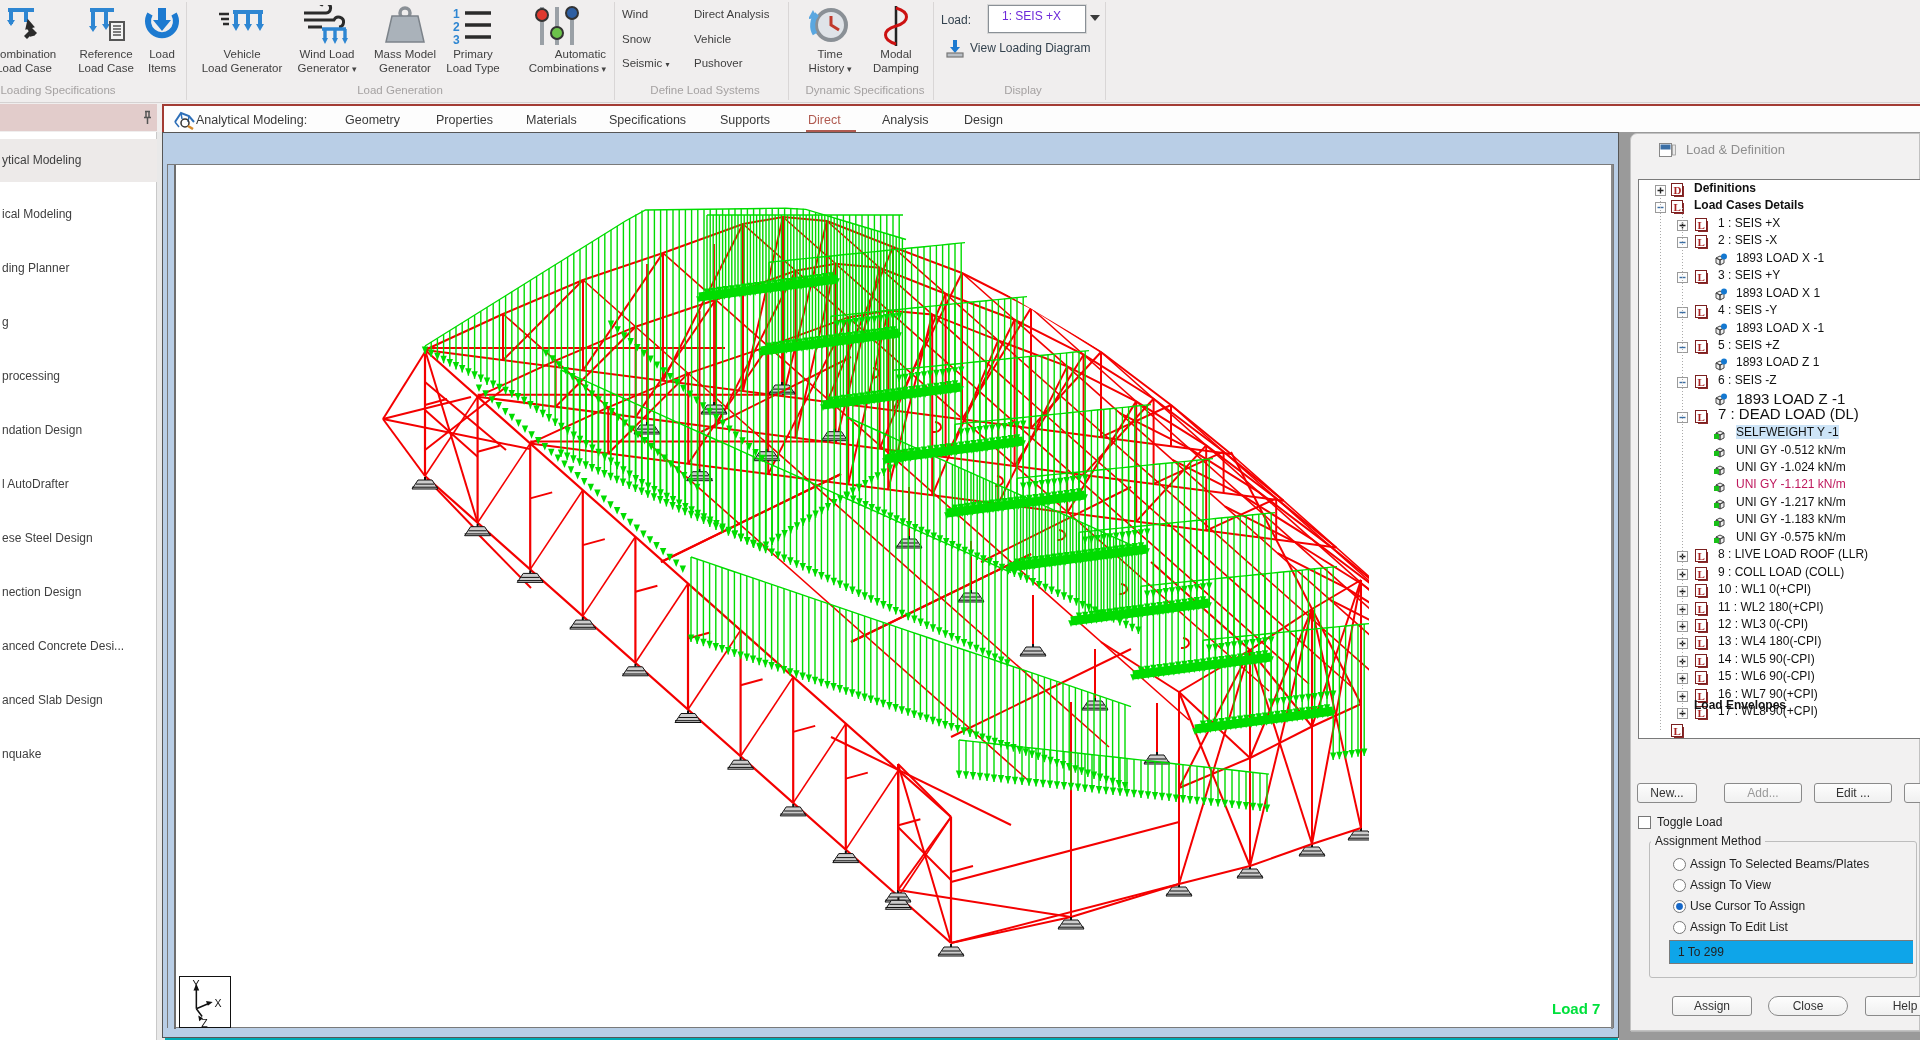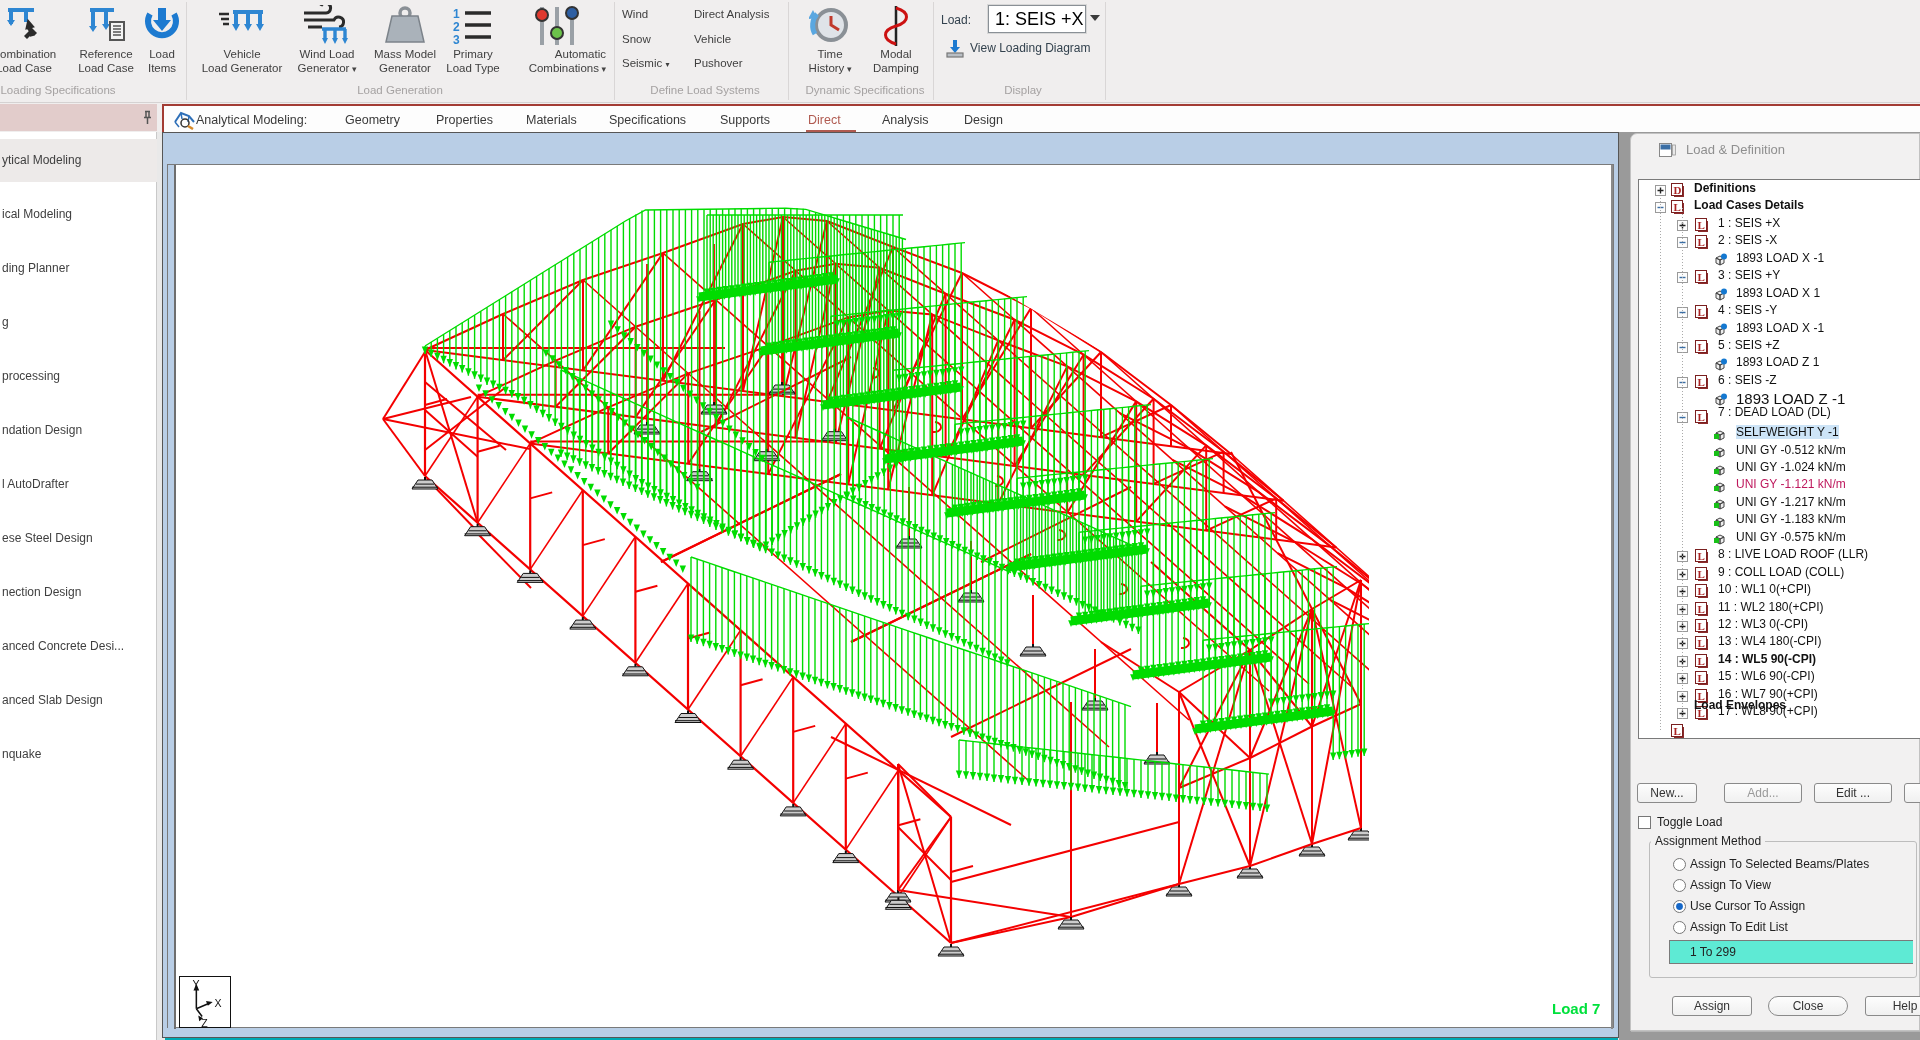--- a/index.html
+++ b/index.html
@@ -150,21 +150,21 @@
     <div style="position:absolute;left:615px;top:84px;width:180px;text-align:center;font-size:11.5px;color:#a5a2a2;white-space:nowrap">Define Load Systems</div>
     <div style="position:absolute;left:795px;top:84px;width:140px;text-align:center;font-size:11.5px;color:#a5a2a2;white-space:nowrap">Dynamic Specifications</div>
     <div style="position:absolute;left:938px;top:84px;width:170px;text-align:center;font-size:11.5px;color:#a5a2a2;white-space:nowrap">Display</div>
     <div style="position:absolute;left:186px;top:2px;width:1px;height:98px;background:#d9d6d6"></div>
     <div style="position:absolute;left:614px;top:2px;width:1px;height:98px;background:#d9d6d6"></div>
     <div style="position:absolute;left:788px;top:2px;width:1px;height:98px;background:#d9d6d6"></div>
     <div style="position:absolute;left:933px;top:2px;width:1px;height:98px;background:#d9d6d6"></div>
     <div style="position:absolute;left:1105px;top:2px;width:1px;height:98px;background:#d9d6d6"></div>
 <div style="position:absolute;left:941px;top:13px;font-size:12px;color:#33424e">Load:</div>
 <div style="position:absolute;left:988px;top:5px;width:98px;height:28px;background:#fff;border:1px solid #8a9096;box-shadow:0 0 0 1px #d7d7d7">
-      <div style="margin:3px 0 0 6px;font-size:18px;color:#000000">1: SEIS +X</div>
+      <div style="margin:3px 0 0 13px;font-size:12px;color:#6d28d9">1: SEIS +X</div>
     </div>
 <div style="position:absolute;left:1090px;top:15px;width:0;height:0;border-left:5px solid transparent;border-right:5px solid transparent;border-top:6px solid #3b3b3b"></div>
 <div style="position:absolute;left:945px;top:39px"><svg width="20" height="19" viewBox="0 0 20 19">
         <path d="M10 1 v8" stroke="#1d7ad0" stroke-width="4"></path>
         <path d="M5 8 l5 6 5-6 z" fill="#1d7ad0"></path>
         <rect x="2" y="14" width="16" height="4" fill="#b9bec4" stroke="#777" stroke-width="1.2"></rect>
       </svg></div>
 <div style="position:absolute;left:970px;top:41px;font-size:12px;color:#33424e">View Loading Diagram</div>
 </div>
 
@@ -2297,21 +2297,21 @@
           <rect x="0.5" y="0.5" width="10" height="10" fill="#fdfdfd" stroke="#9a9a9a"></rect>
           <g stroke="#3a6ea5" stroke-width="1.4">
             <path d="M2.5 5.5 h6"></path>
           </g>
         </svg>
         <svg style="position:absolute;left:56px;top:407.72px" width="14" height="15" viewBox="0 0 14 15">
           <rect x="3" y="3" width="10" height="11" fill="#8c2b2b"></rect>
           <rect x="0.5" y="0.5" width="11" height="12" fill="#fff" stroke="#7a1f1f"></rect>
           <text x="2.5" y="10.5" font-family="Liberation Serif" font-weight="bold" font-size="11" fill="#a22">L</text>
         </svg>
-        <div style="position:absolute;left:79px;top:403px;font-size:12px;font-weight:normal;color:#111;white-space:nowrap">7 : DEAD LOAD (DL)</div>
+        <div style="position:absolute;left:79px;top:403px;font-size:15px;font-weight:normal;color:#111;white-space:nowrap">7 : DEAD LOAD (DL)</div>
         <svg style="position:absolute;left:74px;top:425.66px" width="15" height="14" viewBox="0 0 15 14">
           <path d="M3 5 l4-2 4 2 -4 2 z M3 5 v5 l4 2 v-5 z M11 5 v5 l-4 2 v-5 z" fill="#eee" stroke="#444" stroke-width="1"></path>
           <rect x="1" y="6" width="5" height="5" fill="#18c018"></rect>
         </svg>
         <div style="position:absolute;left:97px;top:423.16px;font-size:12px;font-weight:normal;color:#111;background:#cde4f7;white-space:nowrap">SELFWEIGHT Y -1</div>
         <svg style="position:absolute;left:74px;top:443.1px" width="15" height="14" viewBox="0 0 15 14">
           <path d="M3 5 l4-2 4 2 -4 2 z M3 5 v5 l4 2 v-5 z M11 5 v5 l-4 2 v-5 z" fill="#eee" stroke="#444" stroke-width="1"></path>
           <rect x="1" y="6" width="5" height="5" fill="#18c018"></rect>
         </svg>
         <div style="position:absolute;left:97px;top:440.6px;font-size:12px;font-weight:normal;color:#111;white-space:nowrap">UNI GY -0.512 kN/m</div>
@@ -2416,21 +2416,21 @@
           <rect x="0.5" y="0.5" width="10" height="10" fill="#fdfdfd" stroke="#9a9a9a"></rect>
           <g stroke="#222" stroke-width="1.4">
             <path d="M2.5 5.5 h6 M5.5 2.5 v6"></path>
           </g>
         </svg>
         <svg style="position:absolute;left:56px;top:651.8800000000001px" width="14" height="15" viewBox="0 0 14 15">
           <rect x="3" y="3" width="10" height="11" fill="#8c2b2b"></rect>
           <rect x="0.5" y="0.5" width="11" height="12" fill="#fff" stroke="#7a1f1f"></rect>
           <text x="2.5" y="10.5" font-family="Liberation Serif" font-weight="bold" font-size="11" fill="#a22">L</text>
         </svg>
-        <div style="position:absolute;left:79px;top:649.8800000000001px;font-size:12px;font-weight:bold;color:#111;white-space:nowrap">14 : WL5 90(-CPI)</div>
+        <div style="position:absolute;left:79px;top:649.8800000000001px;font-size:12px;font-weight:normal;color:#111;white-space:nowrap">14 : WL5 90(-CPI)</div>
         <svg style="position:absolute;left:38px;top:671.32px" width="11" height="11" viewBox="0 0 11 11">
           <rect x="0.5" y="0.5" width="10" height="10" fill="#fdfdfd" stroke="#9a9a9a"></rect>
           <g stroke="#222" stroke-width="1.4">
             <path d="M2.5 5.5 h6 M5.5 2.5 v6"></path>
           </g>
         </svg>
         <svg style="position:absolute;left:56px;top:669.32px" width="14" height="15" viewBox="0 0 14 15">
           <rect x="3" y="3" width="10" height="11" fill="#8c2b2b"></rect>
           <rect x="0.5" y="0.5" width="11" height="12" fill="#fff" stroke="#7a1f1f"></rect>
           <text x="2.5" y="10.5" font-family="Liberation Serif" font-weight="bold" font-size="11" fill="#a22">L</text>
@@ -2490,18 +2490,18 @@
     <div style="position:absolute;left:59px;top:744px;font-size:12px;color:#222">Assign To View</div>
   <svg style="position:absolute;left:42px;top:766px" width="13" height="13">
       <circle cx="6.5" cy="6.5" r="6" fill="#fff" stroke="#777"></circle>
       <circle cx="6.5" cy="6.5" r="3.4" fill="#1567c8"></circle>
     </svg>
     <div style="position:absolute;left:59px;top:765px;font-size:12px;color:#222">Use Cursor To Assign</div>
   <svg style="position:absolute;left:42px;top:787px" width="13" height="13">
       <circle cx="6.5" cy="6.5" r="6" fill="#fff" stroke="#777"></circle>
     </svg>
     <div style="position:absolute;left:59px;top:786px;font-size:12px;color:#222">Assign To Edit List</div>
-  <div style="position:absolute;left:38px;top:806px;width:244px;height:24px;background:#5eead4;border:1px solid #7a7a7a;border-right:none;font-size:12px;color:#222;line-height:23px;padding-left:20px">1 To 299</div>
+  <div style="position:absolute;left:38px;top:806px;width:244px;height:24px;background:#0ea5e9;border:1px solid #7a7a7a;border-right:none;font-size:12px;color:#222;line-height:23px;padding-left:8px">1 To 299</div>
   <div style="position:absolute;left:41px;top:862px;width:80px;height:20px;background:linear-gradient(#fdfdfd,#f0f0f0);border:1px solid #8a8a8a;border-radius:3px;text-align:center;font-size:12px;color:#333;line-height:19px">Assign</div>
     <div style="position:absolute;left:137px;top:862px;width:80px;height:20px;background:linear-gradient(#fdfdfd,#f0f0f0);border:1px solid #8a8a8a;border-radius:10px;text-align:center;font-size:12px;color:#333;line-height:19px">Close</div>
     <div style="position:absolute;left:234px;top:862px;width:80px;height:20px;background:linear-gradient(#fdfdfd,#f0f0f0);border:1px solid #8a8a8a;border-radius:3px;text-align:center;font-size:12px;color:#333;line-height:19px">Help</div>
   <div style="position:absolute;left:0;top:897px;width:290px;height:1px;background:#b5b5b5"></div>
 </div>
 
 </body></html>

